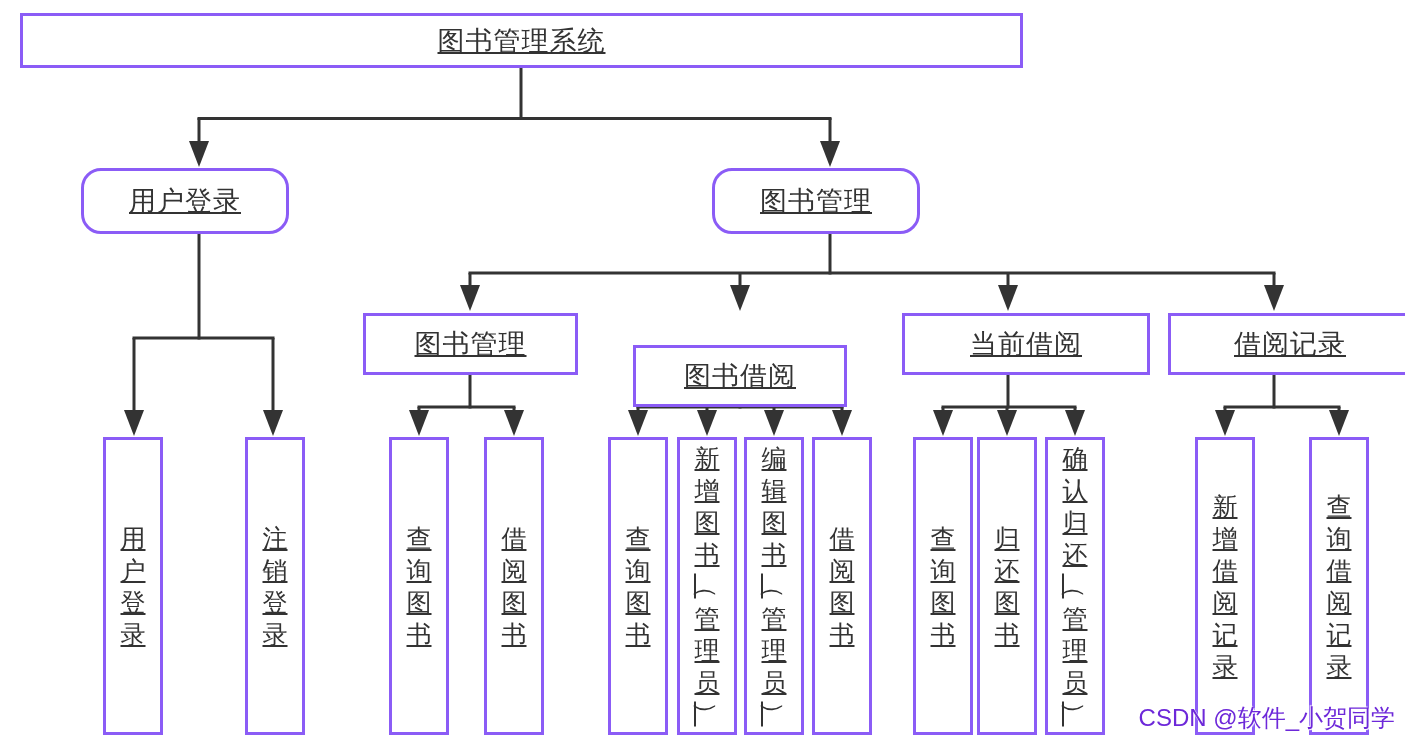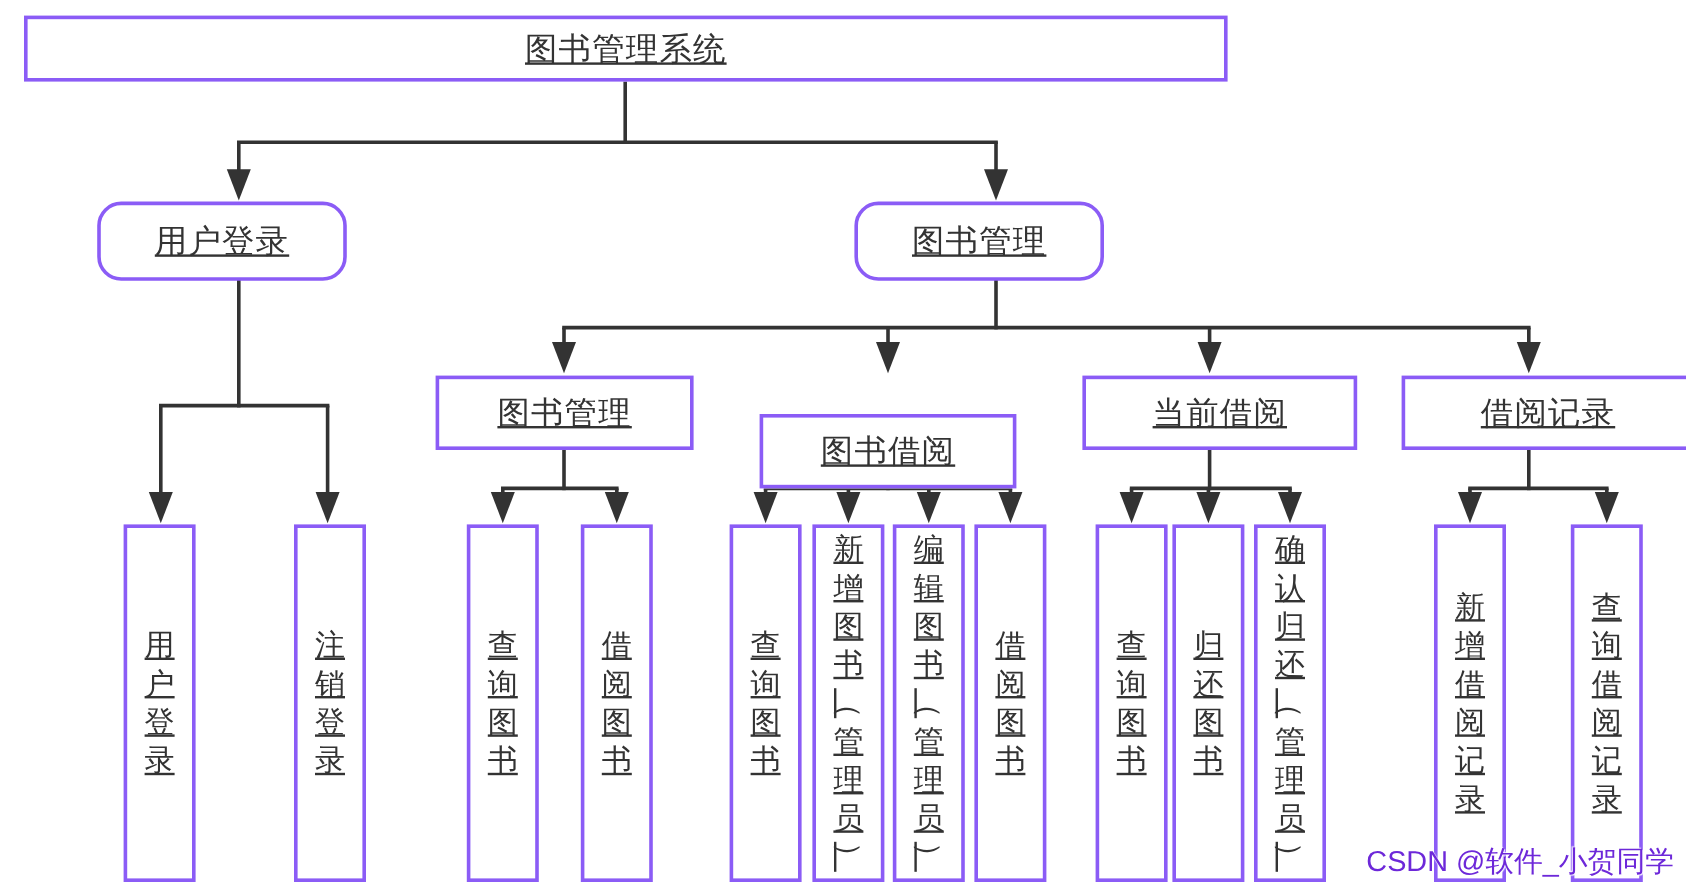--- a/index.html
+++ b/index.html
@@ -126,21 +126,21 @@
   <div class="box lvl2" style="left:712px;text-align:center;">
     <span class="hlabel">图书管理</span>
   </div>
 
   <div class="box lvl3" style="left:363px;width:215px;">
     <span class="hlabel">图书管理</span>
   </div>
   <div class="box lvl3" style="left:633px;width:214px;margin-top:32px;">
     <span class="hlabel">图书借阅</span>
   </div>
-  <div class="box lvl3" style="left:902px;width:229px;">
+  <div class="box lvl3" style="left:902px;width:248px;">
     <span class="hlabel">当前借阅</span>
   </div>
   <div class="box lvl3" style="left:1168px;width:244px;">
     <span class="hlabel">借阅记录</span>
   </div>
 
   <div class="box vbox leaf" style="left:103px;">
       <span class="vchar">用</span>
       <span class="vchar">户</span>
       <span class="vchar">登</span>

